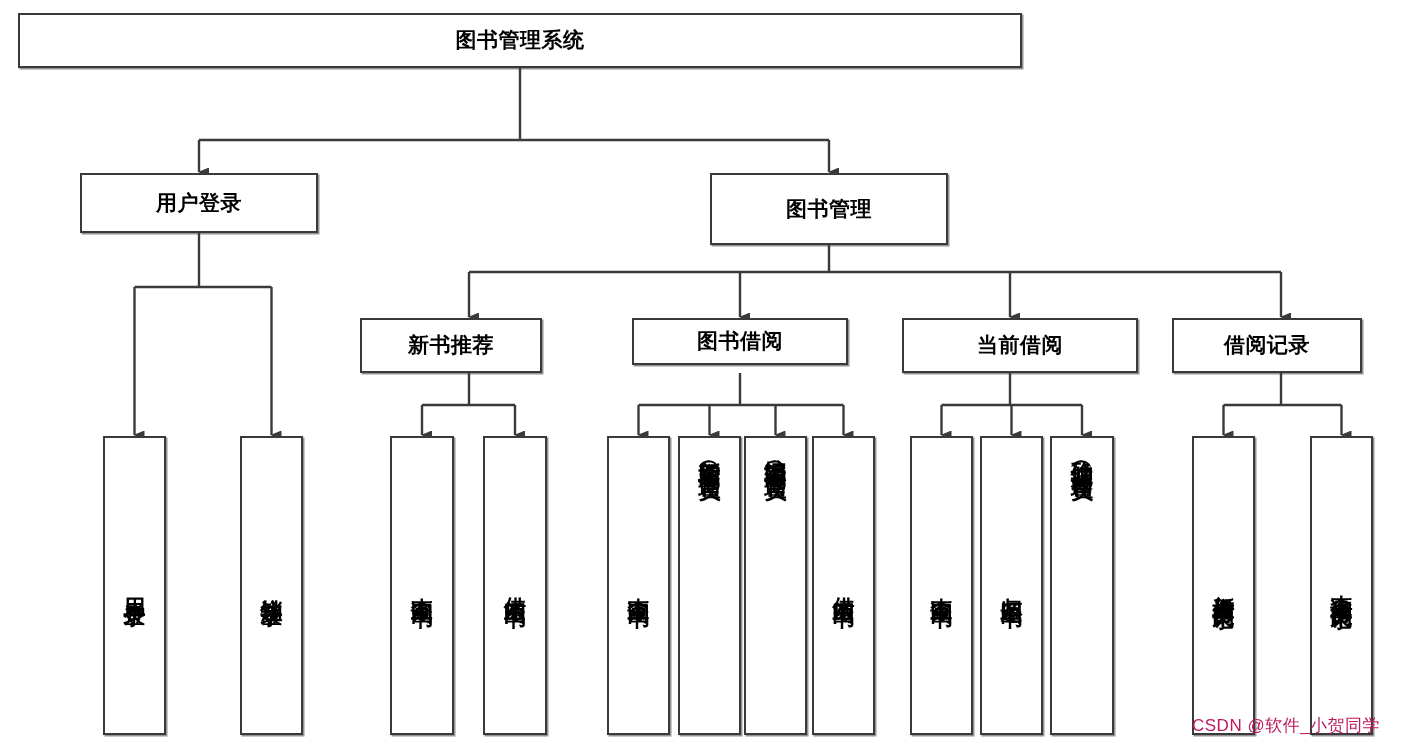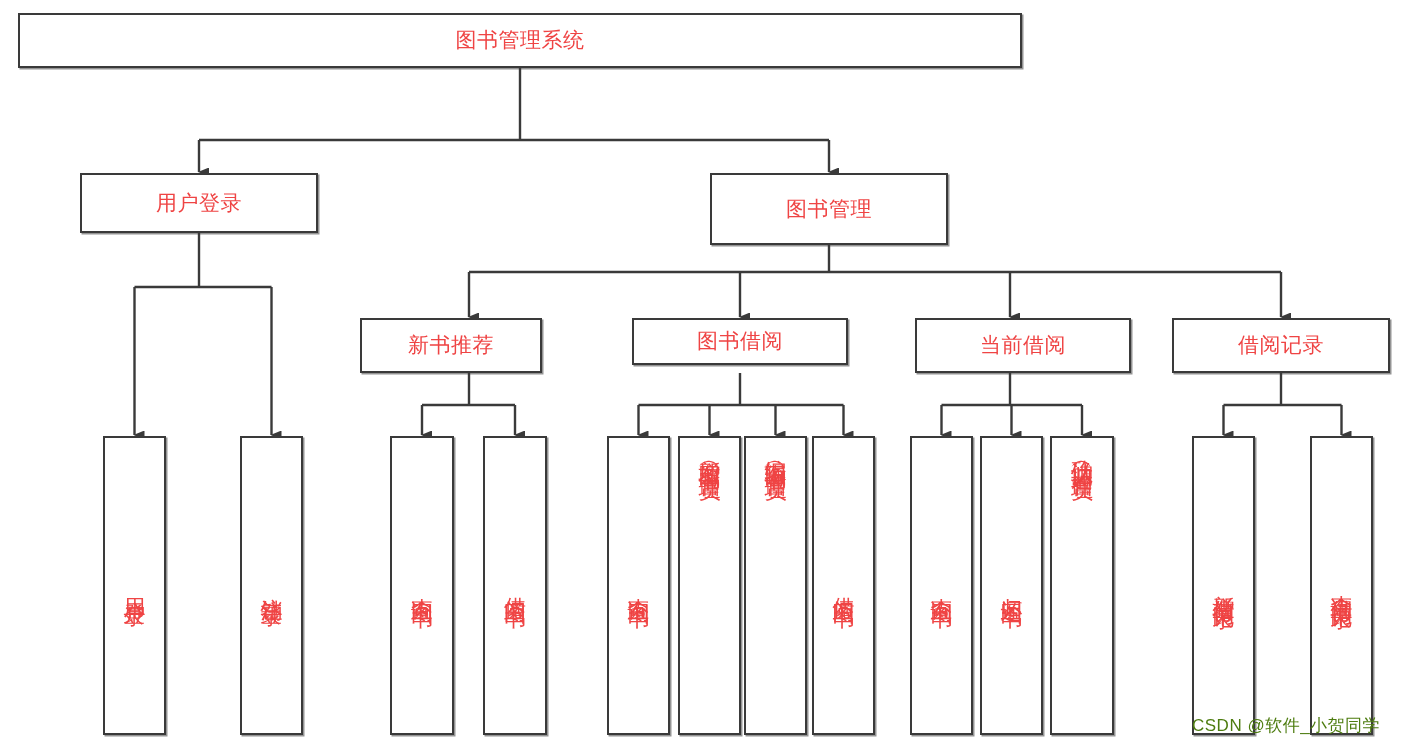--- a/index.html
+++ b/index.html
@@ -31,24 +31,25 @@
     box-sizing: border-box;
     background: #ffffff;
     border: 2px solid #3a3a3a;
     box-shadow: 1.5px 1.5px 0 rgba(60,60,60,0.55);
     display: flex;
     align-items: center;
     justify-content: center;
     overflow: hidden;
   }
   .node-label {
-    color: #ef4444;
+    color: #000000;
     text-align: center;
     line-height: 1.05;
     white-space: nowrap;
+    font-weight: bold;
   }
   .node-box.horizontal .node-label {
     font-size: 21px;
     letter-spacing: 0.5px;
   }
   .node-box.vertical {
     align-items: center;
     justify-content: center;
   }
   .node-box.vertical .node-label {
@@ -126,24 +127,24 @@
       </div>
       <div class="node-box horizontal" style="left: 710px; top: 173px; width: 238px; height: 72px;">
         <div class="node-label">图书管理</div>
       </div>
       <div class="node-box horizontal" style="left: 360px; top: 318px; width: 182px; height: 55px;">
         <div class="node-label">新书推荐</div>
       </div>
       <div class="node-box horizontal" style="left: 632px; top: 318px; width: 216px; height: 47px;">
         <div class="node-label">图书借阅</div>
       </div>
-      <div class="node-box horizontal" style="left: 902px; top: 318px; width: 216px; height: 55px; margin-left: 13px;">
+      <div class="node-box horizontal" style="left: 902px; top: 318px; width: 236px; height: 55px;">
         <div class="node-label">当前借阅</div>
       </div>
-      <div class="node-box horizontal" style="left: 1172px; top: 318px; width: 218px; height: 55px;">
+      <div class="node-box horizontal" style="left: 1172px; top: 318px; width: 190px; height: 55px;">
         <div class="node-label">借阅记录</div>
       </div>
       <div class="node-box vertical" style="left: 103px; top: 436px; width: 63px; height: 299px;">
         <div class="node-label">用户登录</div>
       </div>
       <div class="node-box vertical" style="left: 240px; top: 436px; width: 63px; height: 299px;">
         <div class="node-label">注销登录</div>
       </div>
       <div class="node-box vertical" style="left: 390px; top: 436px; width: 64px; height: 299px;">
         <div class="node-label">查询图书</div>
@@ -172,14 +173,14 @@
       <div class="node-box vertical top-align" style="left: 1050px; top: 436px; width: 64px; height: 299px;">
         <div class="node-label">确认归还（管理员）</div>
       </div>
       <div class="node-box vertical" style="left: 1192px; top: 436px; width: 63px; height: 299px;">
         <div class="node-label">新增借阅记录</div>
       </div>
       <div class="node-box vertical" style="left: 1310px; top: 436px; width: 63px; height: 299px;">
         <div class="node-label">查询借阅记录</div>
       </div>
     </div>
-  <div class="watermark" style="left: 1192px; top: 714px; color: #4d7c0f;">CSDN @软件_小贺同学</div>
+  <div class="watermark" style="left: 1192px; top: 714px; color: #be185d;">CSDN @软件_小贺同学</div>
 </div>
 
 </body></html>

